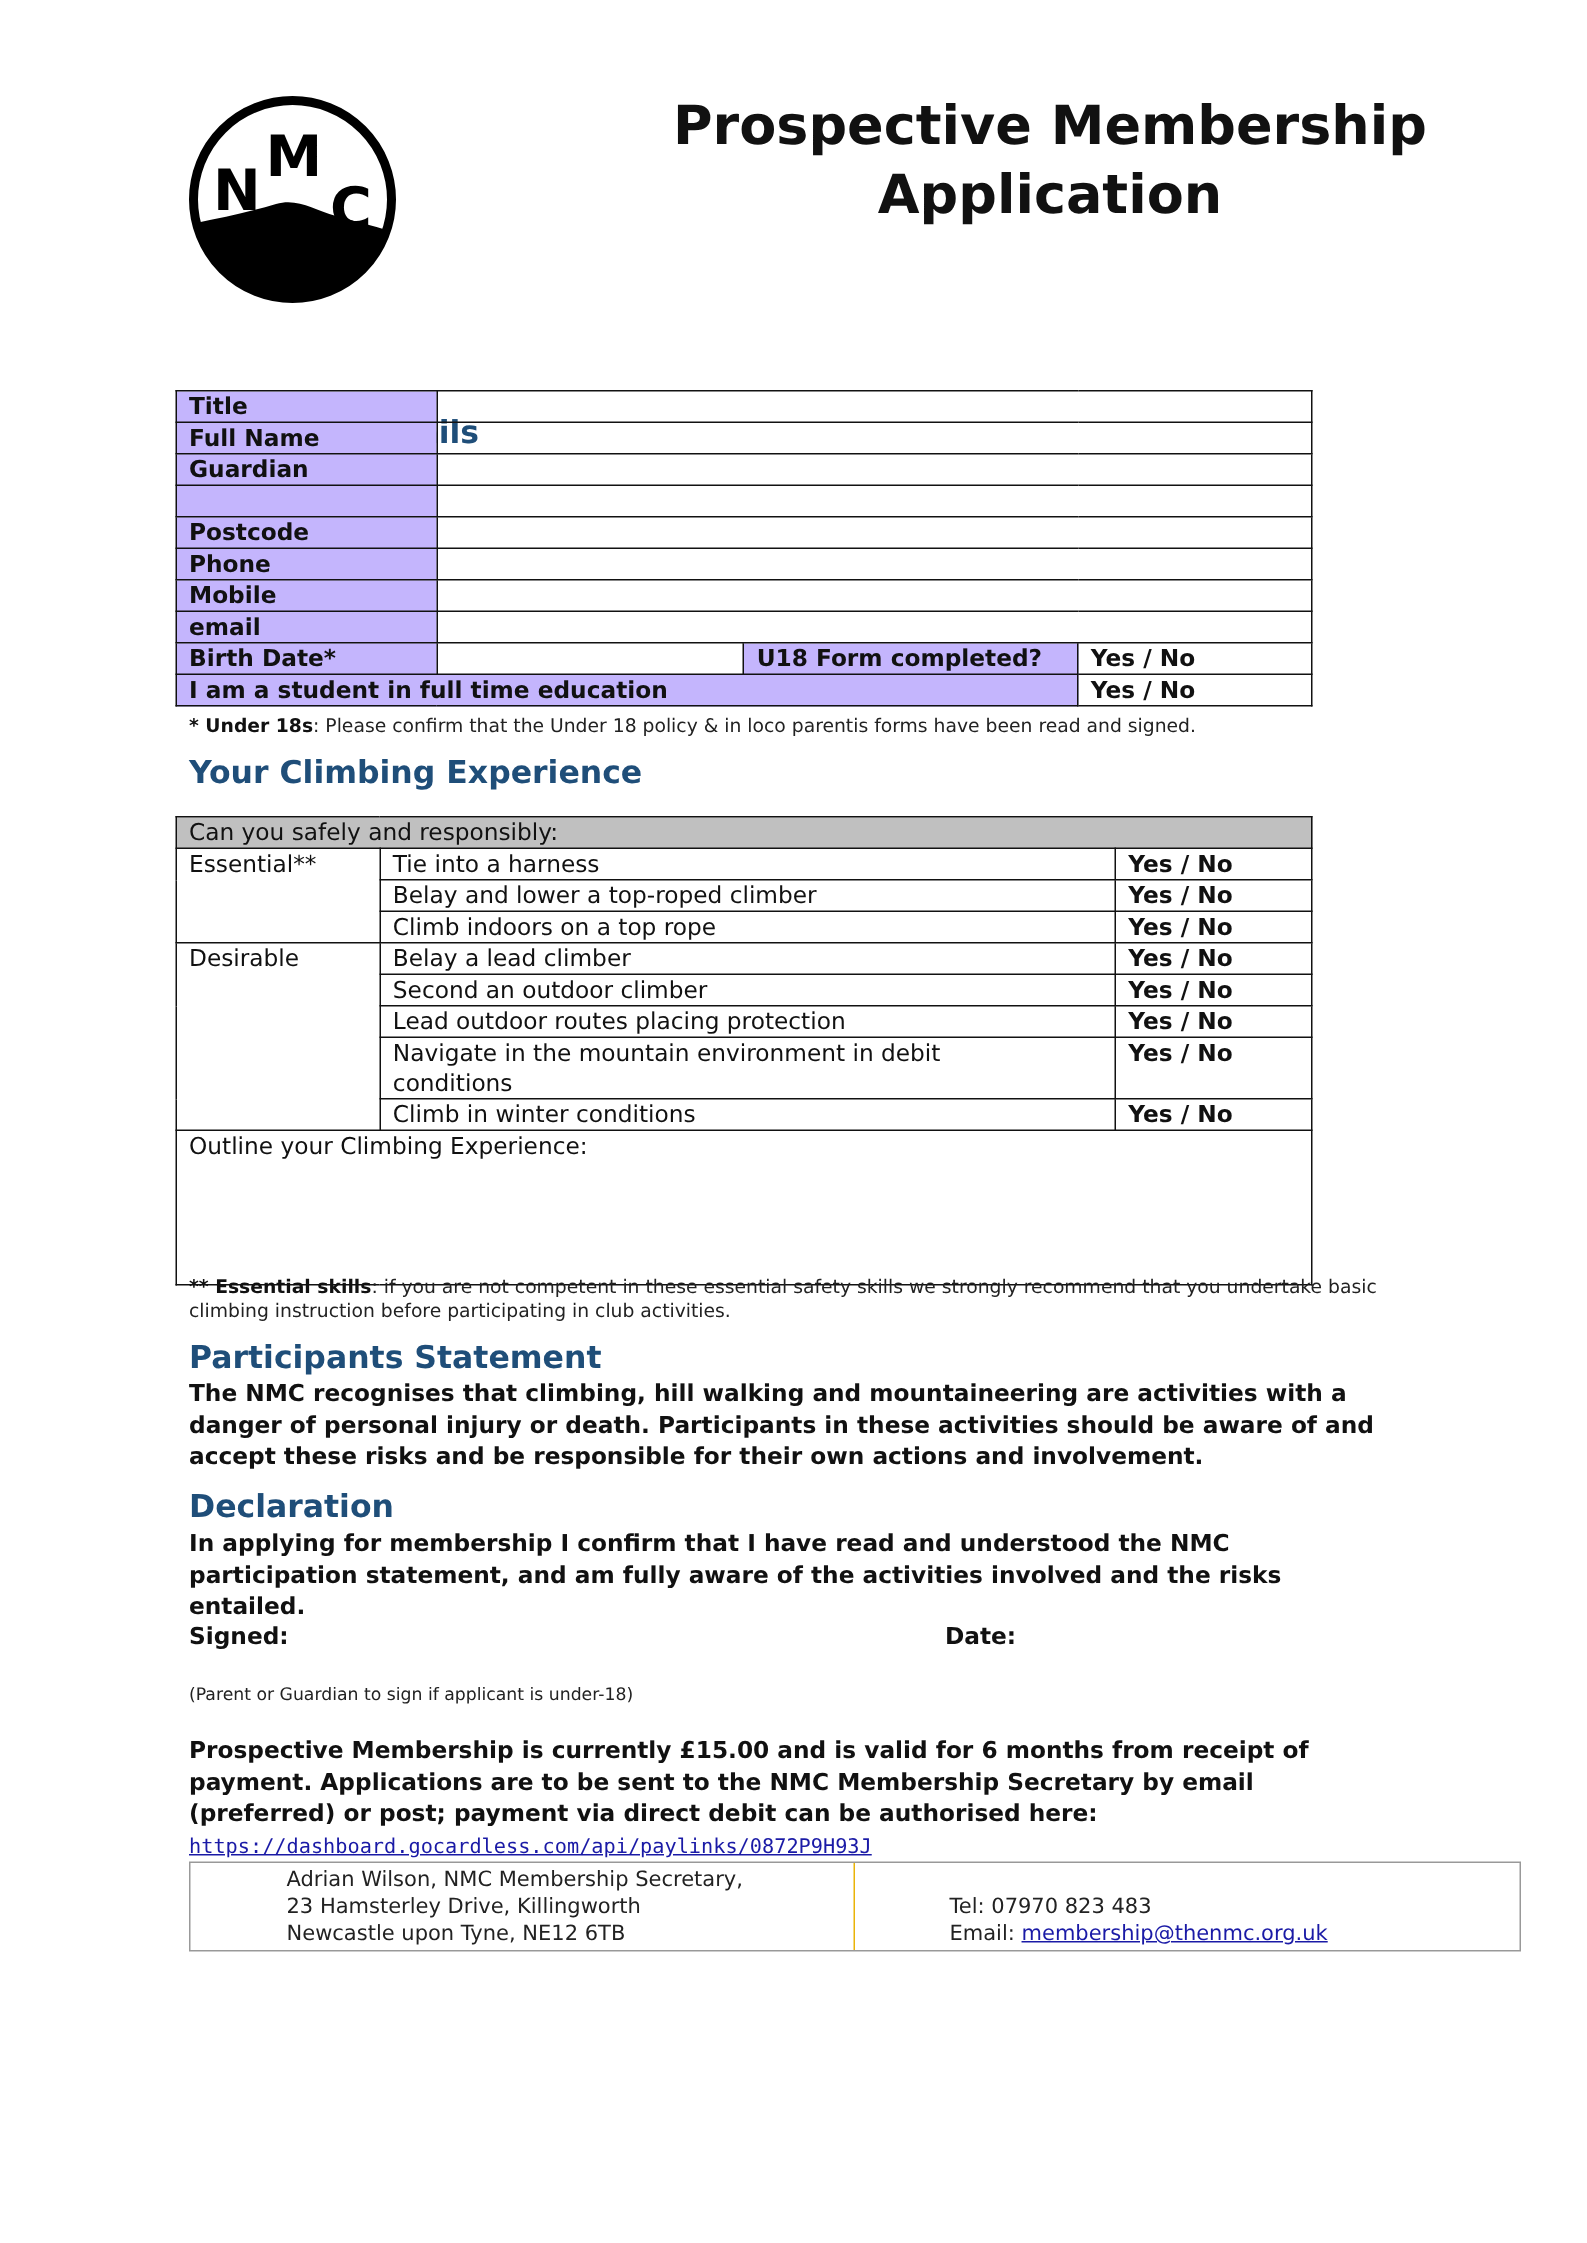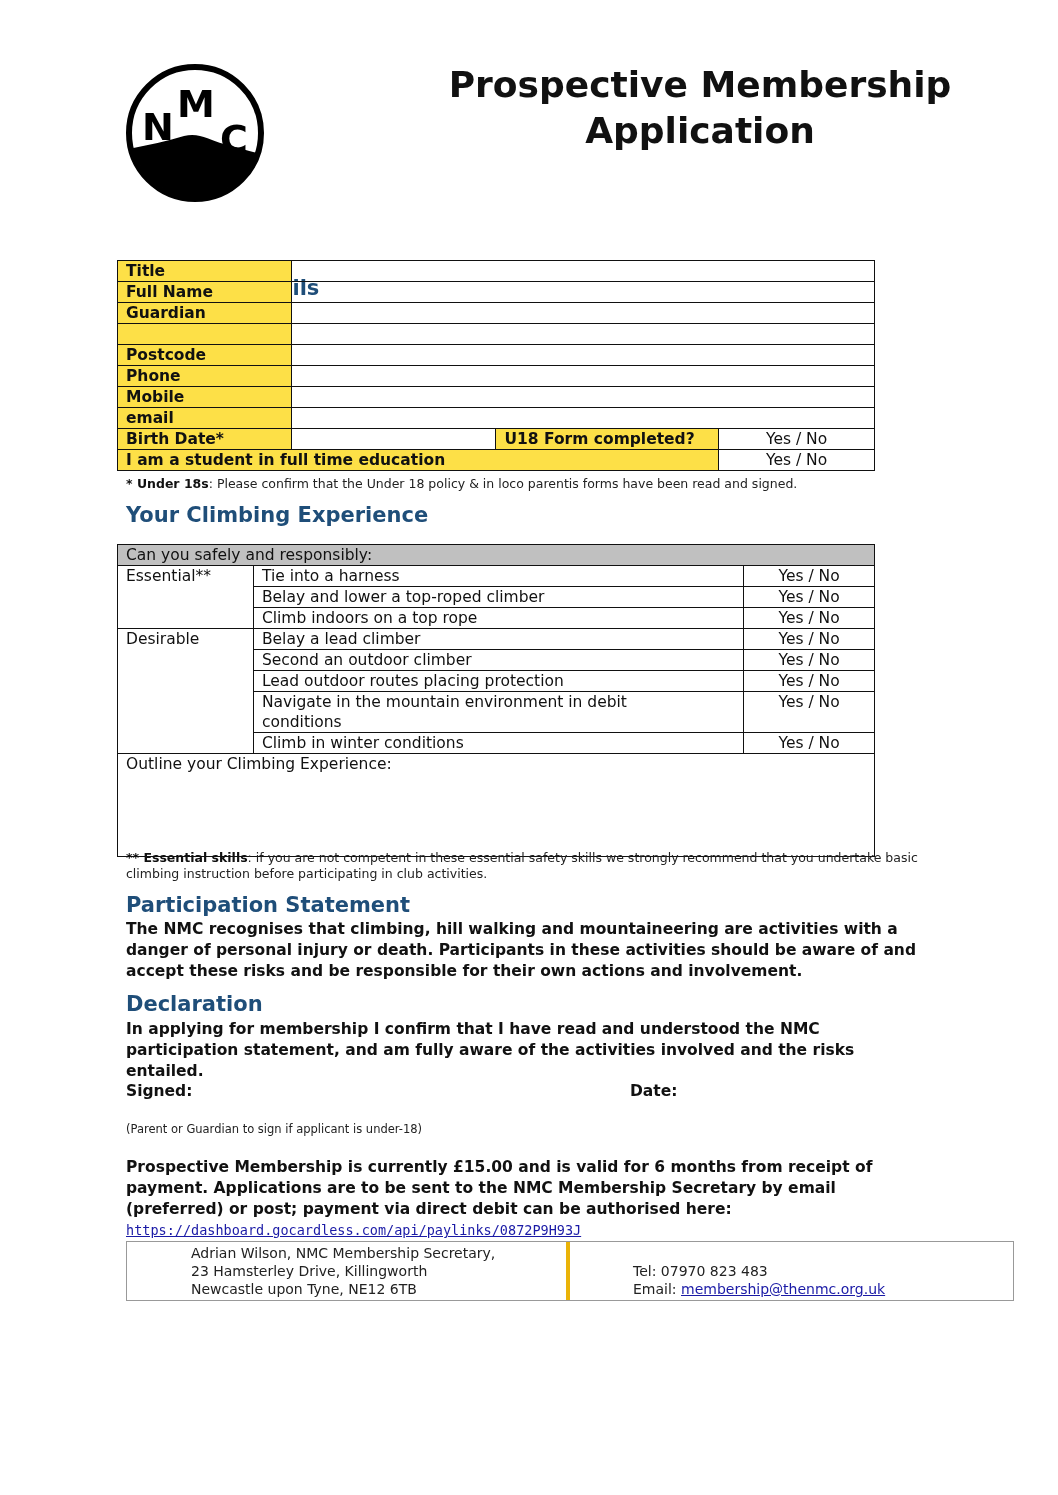--- a/index.html
+++ b/index.html
@@ -3,29 +3,29 @@
 <meta charset="utf-8">
 <style>
   html, body { margin: 0; padding: 0; background: #ffffff; }
   body { width: 1058px; height: 1495px; position: relative; font-family: "DejaVu Sans", sans-serif; color: #111; overflow: hidden; }
   .abs { position: absolute; }
   .logo { left: 124px; top: 62px; width: 142px; height: 142px; }
   .title { left: 440px; top: 62px; width: 520px; text-align: center; font-size: 36px; font-weight: bold; line-height: 46px; color: #111; }
   .h2 { font-size: 21px; font-weight: bold; color: #1f4e79; }
   table.form { border-collapse: collapse; position: absolute; font-size: 15.5px; }
   table.form td { border: 1px solid #111; padding: 0 8px; height: 20px; line-height: 20px; vertical-align: top; }
-  .lbl { background: #fde047; font-weight: bold; }
+  .lbl { background: #c4b5fd; font-weight: bold; }
   .gray { background: #c0c0c0; }
-  .yn { text-align: center; font-weight: normal; }
+  .yn { font-weight: bold; }
   .note { font-size: 12.5px; color: #222; }
   .note b { color: #111; }
   .para { font-size: 15.5px; font-weight: bold; line-height: 21px; color: #111; }
   .link { color: #1a1aa6; text-decoration: underline; font-weight: normal; font-family: "DejaVu Sans Mono", monospace; font-size: 13.5px; }
   .contact { left: 126px; top: 1241px; width: 886px; height: 58px; border: 1px solid #999; display: flex; font-size: 14px; color: #222; }
-  .contact .c1 { width: 443px; border-right: 4px solid #eab308; padding: 2px 0 0 64px; box-sizing: border-box; line-height: 18px; }
+  .contact .c1 { width: 443px; border-right: 1px solid #eab308; padding: 2px 0 0 64px; box-sizing: border-box; line-height: 18px; }
   .contact .c2 { padding: 20px 0 0 63px; line-height: 18px; }
   .contact a { color: #1a1aa6; text-decoration: underline; }
 </style>
 </head>
 <body>
 
 <div class="abs logo">
   <svg width="142" height="142" viewBox="0 0 142 142">
     <defs>
         <clipPath id="cc">
@@ -149,21 +149,21 @@
     <td class="yn">Yes / No</td>
   </tr>
   <tr>
     <td colspan="3" style="height:102px;"><span>Outline your Climbing Experience:</span></td>
   </tr>
 </tbody>
   </table>
 
 <div class="abs note" style="left:126px; top:850px; width:800px; line-height:16px;"><b>** Essential skills</b><span>: if you are not competent in these essential safety skills we strongly recommend that you undertake basic climbing instruction before participating in club activities.</span></div>
 
-<div class="abs h2" style="left:126px; top:893px;">Participation Statement</div>
+<div class="abs h2" style="left:126px; top:893px;">Participants Statement</div>
 <div class="abs para" style="left:126px; top:919px; width:800px;">The NMC recognises that climbing, hill walking and mountaineering are activities with a danger of personal injury or death. Participants in these activities should be aware of and accept these risks and be responsible for their own actions and involvement.</div>
 
 <div class="abs h2" style="left:126px; top:992px;">Declaration</div>
 <div class="abs para" style="left:126px; top:1019px; width:780px;">In applying for membership I confirm that I have read and understood the NMC participation statement, and am fully aware of the activities involved and the risks entailed.</div>
 <div class="abs para" style="left:126px; top:1081px;">Signed:</div>
 <div class="abs" style="left:190px; top:1080px; width:420px; height:22px;"></div>
 <div class="abs para" style="left:630px; top:1081px;text-align:right;">Date:</div>
 <div class="abs" style="left:680px; top:1080px; width:240px; height:22px;"></div>
 <div class="abs note" style="left:126px; top:1122px; font-size:11.5px;">(Parent or Guardian to sign if applicant is under-18)</div>
 

